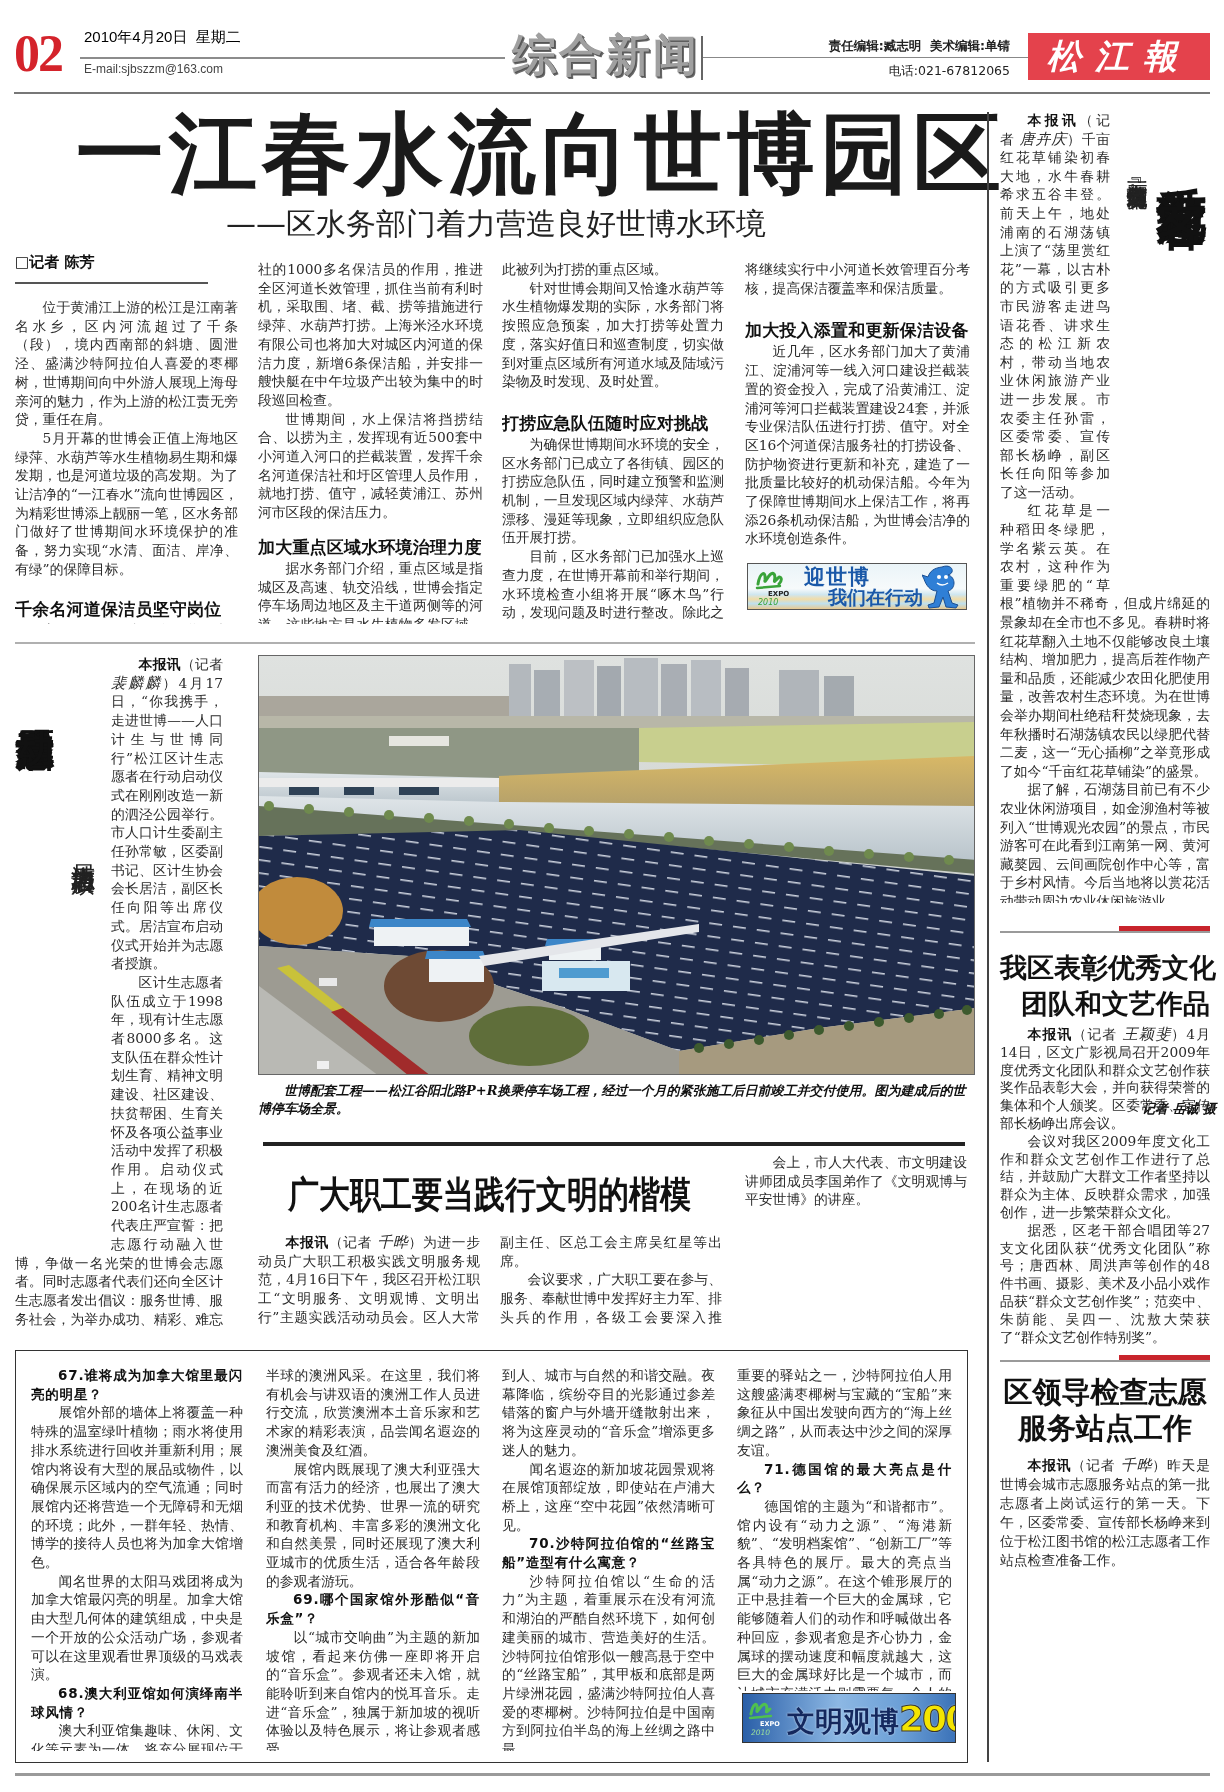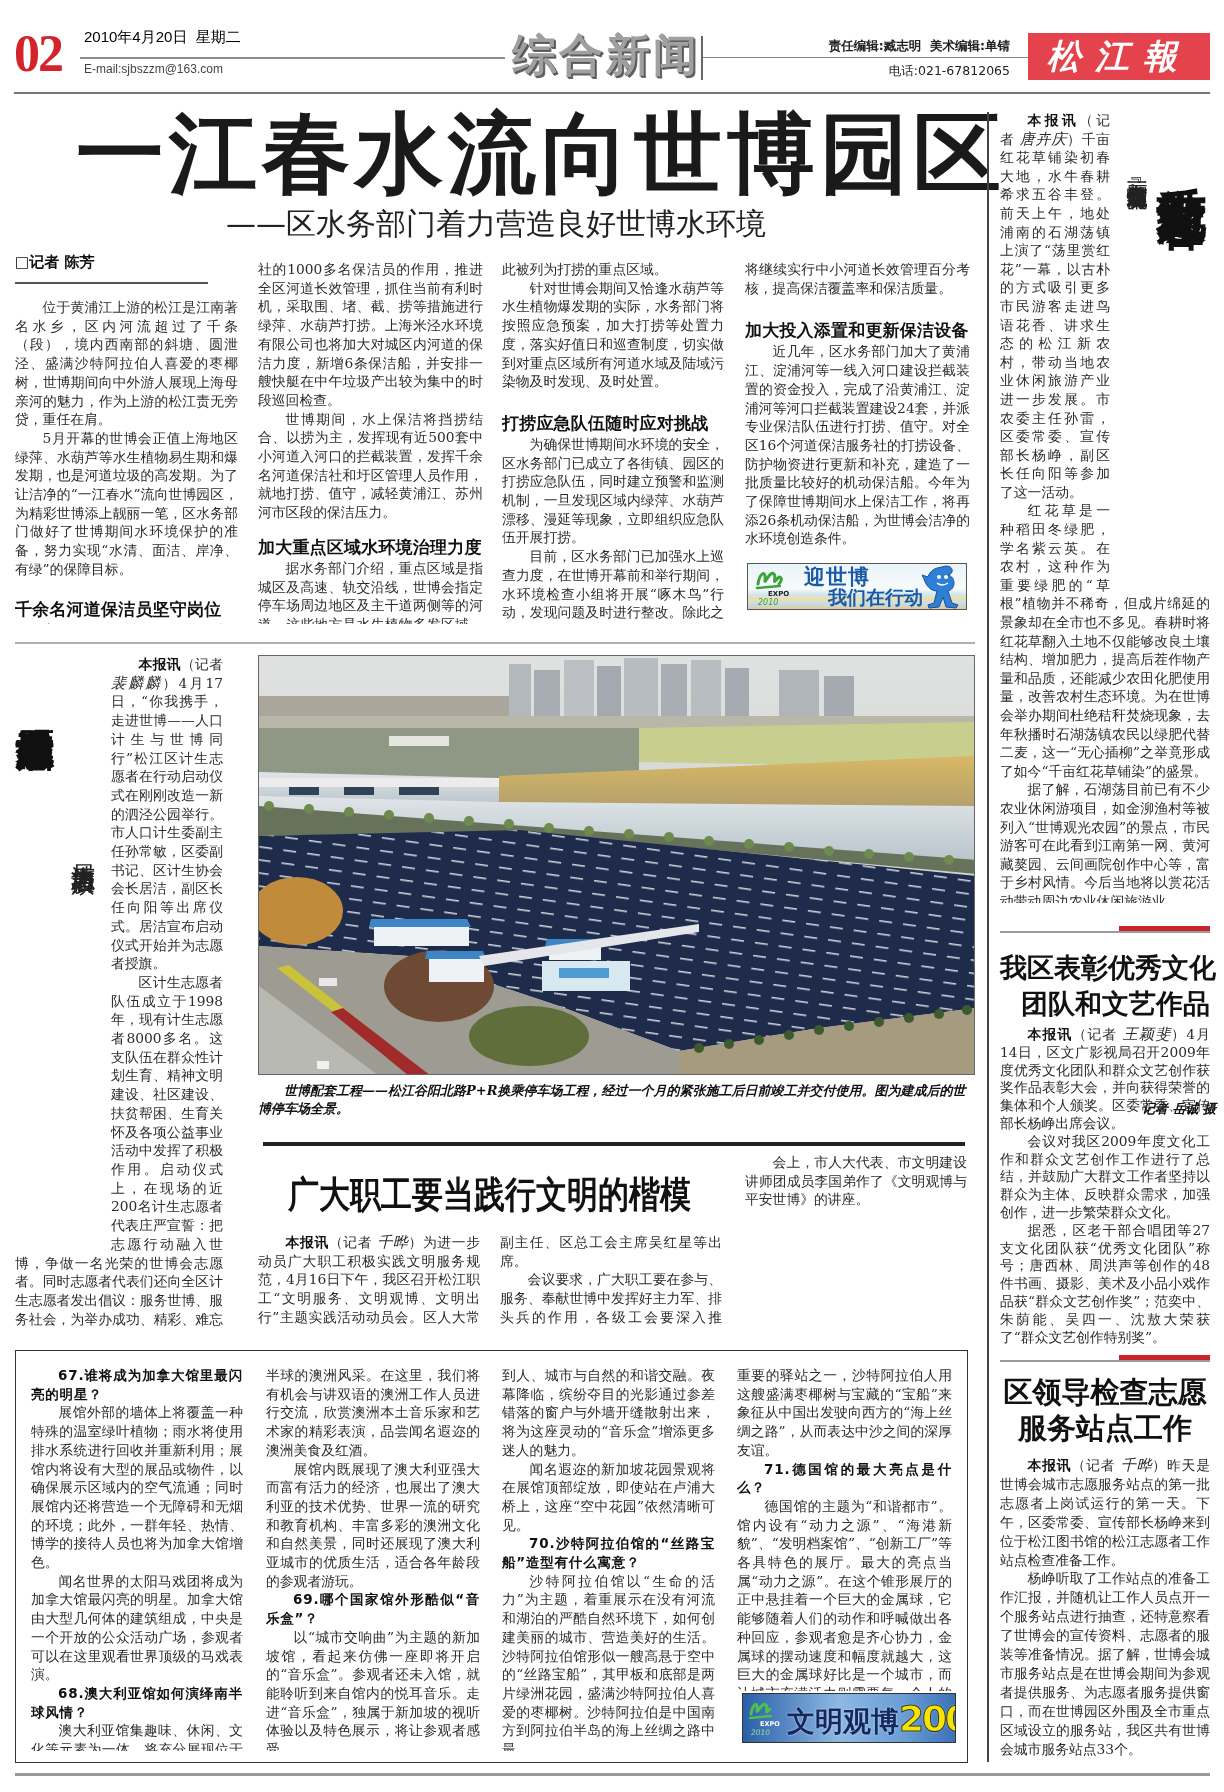--- a/index.html
+++ b/index.html
@@ -311,21 +311,20 @@
   <div class="abs sep-gray" id="sep2g"></div>
   <div class="abs sep-red" id="sep2r"></div>
 
   <div>
     <div class="abs" id="station-title">
       <span class="tline">区领导检查志愿</span>
       <span class="tline">服务站点工作</span>
     </div>
     <div class="col" id="station-text">
       <p><b class="dl">本报讯</b><span>（记者 </span><span class="kai">千晔</span><span>）</span><span>昨天是世博会城市志愿服务站点的第一批志愿者上岗试运行的第一天。下午，区委常委、宣传部长杨峥来到位于松江图书馆的松江志愿者工作站点检查准备工作。</span></p>
-      <p>杨峥听取了工作站点的准备工作汇报，并随机让工作人员点开一个服务站点进行抽查，还特意察看了世博会的宣传资料、志愿者的服装等准备情况。据了解，世博会城市服务站点是在世博会期间为参观者提供服务、为志愿者服务提供窗口，而在世博园区外围及全市重点区域设立的服务站，我区共有世博会城市服务站点33个。</p>
     </div>
   </div>
 
   <div class="abs" id="qa-box"></div>
   <div class="col qcol" id="qc0">
     <h4>67.谁将成为加拿大馆里最闪亮的明星？</h4>
     <p>展馆外部的墙体上将覆盖一种特殊的温室绿叶植物；雨水将使用排水系统进行回收并重新利用；展馆内将设有大型的展品或物件，以确保展示区域内的空气流通；同时展馆内还将营造一个无障碍和无烟的环境；此外，一群年轻、热情、博学的接待人员也将为加拿大馆增色。</p>
     <p>闻名世界的太阳马戏团将成为加拿大馆最闪亮的明星。加拿大馆由大型几何体的建筑组成，中央是一个开放的公众活动广场，参观者可以在这里观看世界顶级的马戏表演。</p>
     <h4>68.澳大利亚馆如何演绎南半球风情？</h4>
     <p>澳大利亚馆集趣味、休闲、文化等元素为一体，将充分展现位于南</p>

